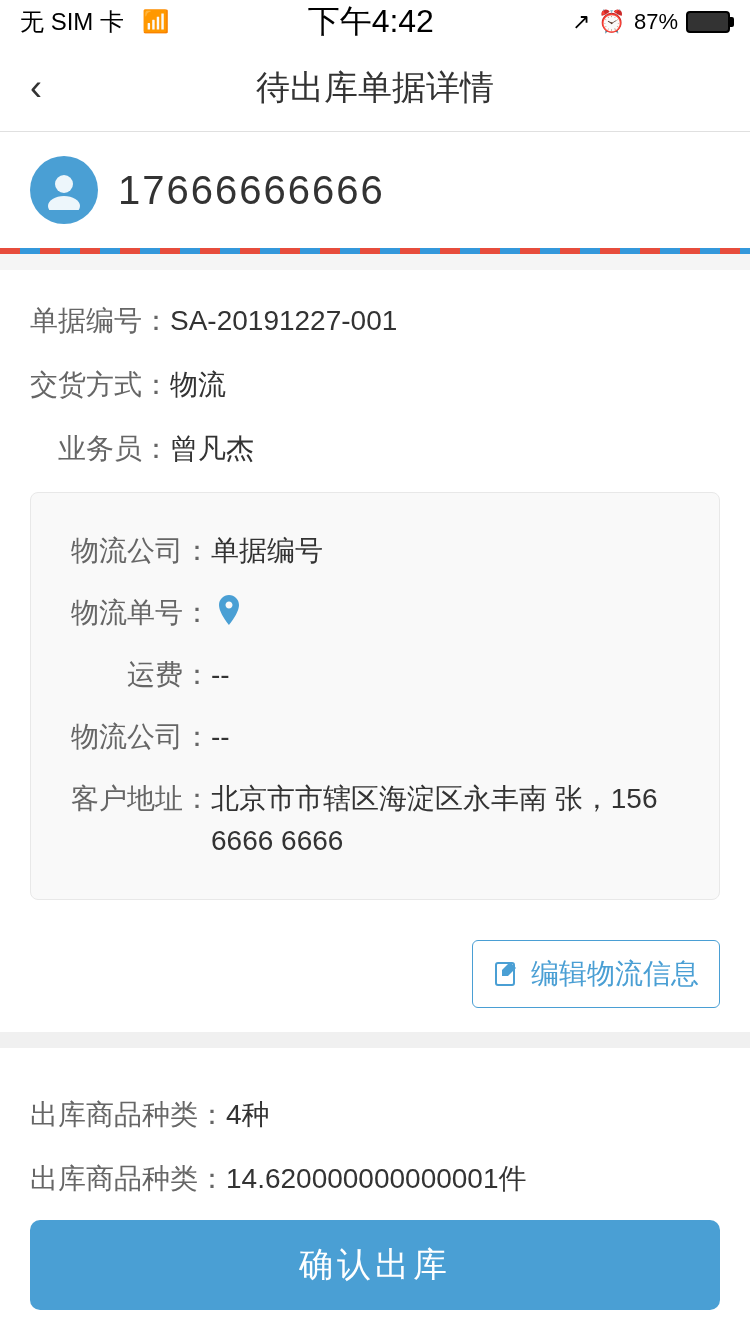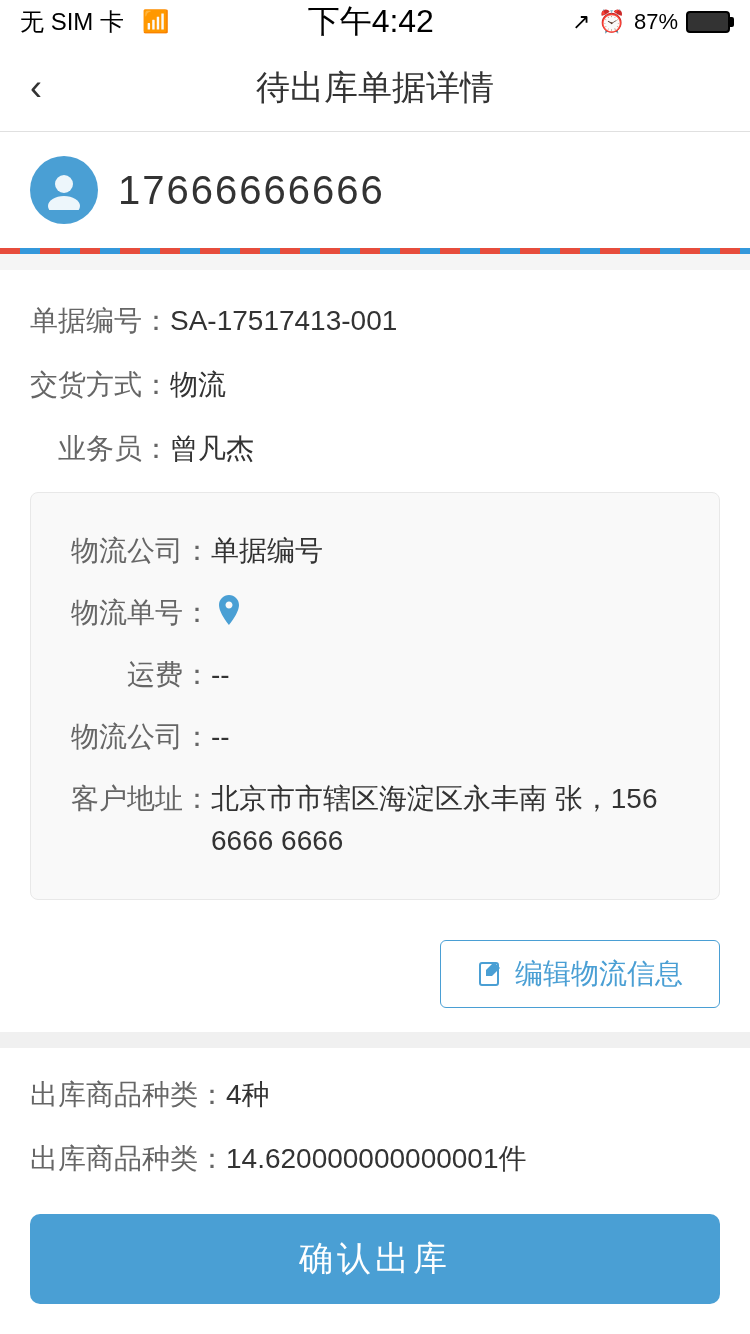--- a/index.html
+++ b/index.html
@@ -183,37 +183,37 @@
       justify-content: flex-end;
       padding: 20px 30px 24px;
       background: #fff;
     }
     .edit-btn {
       display: flex;
       align-items: center;
       gap: 10px;
       border: 1px solid #4a9fd4;
       border-radius: 6px;
-      padding: 14px 36px;
+      padding: 14px 20px;
       color: #4a9fd4;
       font-size: 28px;
       background: #fff;
       cursor: pointer;
     }
 
     
     .section-separator {
       height: 16px;
       background: #f0f0f0;
     }
 
     
     .goods-section {
       background: #fff;
-      padding: 26px 30px 20px;
+      padding: 46px 30px 20px;
       margin-top: 0;
     }
     .goods-row {
       display: flex;
       margin-bottom: 22px;
       font-size: 28px;
       line-height: 1.5;
     }
     .goods-label {
       color: #666;
@@ -256,21 +256,21 @@
       min-height: 220px;
     }
 
     
     .confirm-btn-area {
       position: fixed;
       bottom: 0;
       left: 0;
       width: 750px;
       background: #fff;
-      padding: 16px 30px 30px;
+      padding: 16px 30px 24px;
     }
     .confirm-btn {
       width: 100%;
       height: 90px;
       background: #4a9fd4;
       border: none;
       border-radius: 10px;
       color: #fff;
       font-size: 34px;
       font-weight: 500;
@@ -314,21 +314,21 @@
       </svg>
     </div>
     <span class="user-phone">17666666666</span>
   </div>
 
   <div class="dashed-divider"></div>
 
   <div class="info-section">
     <div class="info-row">
       <span class="info-label">单据编号</span>
-      <span class="info-value">SA-17517413-001</span>
+      <span class="info-value">SA-20191227-001</span>
     </div>
     <div class="info-row">
       <span class="info-label">交货方式</span>
       <span class="info-value">物流</span>
     </div>
     <div class="info-row">
       <span class="info-label">业务员</span>
       <span class="info-value">曾凡杰</span>
     </div>
 

